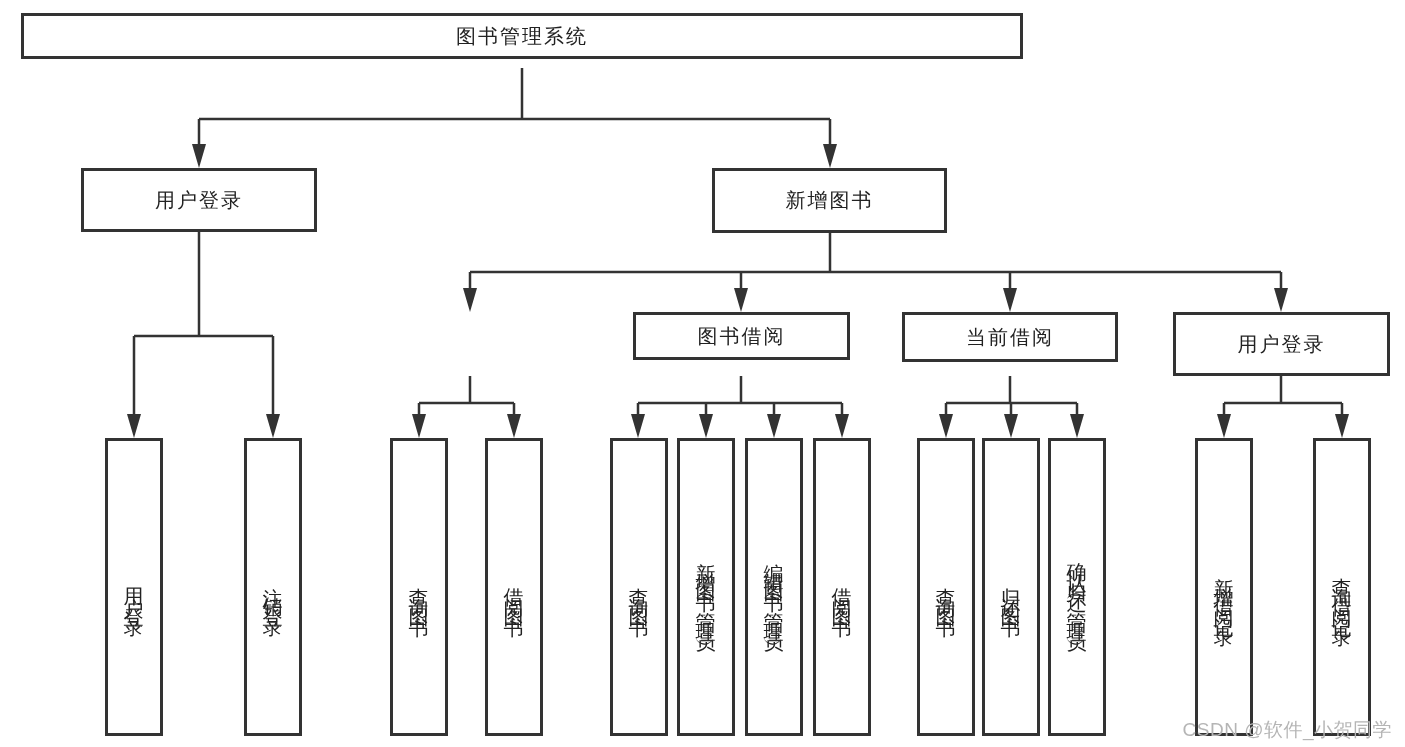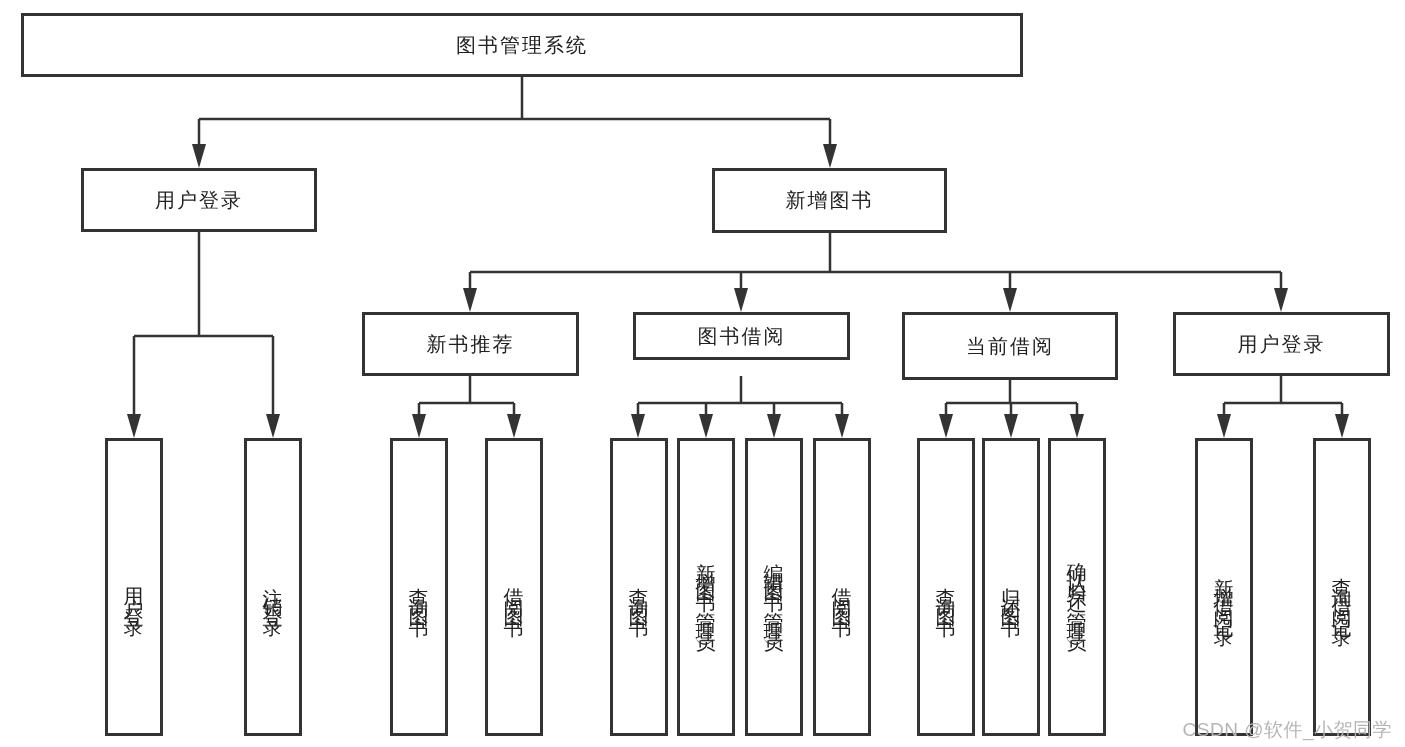--- a/index.html
+++ b/index.html
@@ -67,38 +67,35 @@
       <polygon points="767,414 781,414 774,438"></polygon>
       <polygon points="835,414 849,414 842,438"></polygon>
       <polygon points="939,414 953,414 946,438"></polygon>
       <polygon points="1004,414 1018,414 1011,438"></polygon>
       <polygon points="1070,414 1084,414 1077,438"></polygon>
       <polygon points="1217,414 1231,414 1224,438"></polygon>
       <polygon points="1335,414 1349,414 1342,438"></polygon>
     </g>
   </svg>
 
-  <div class="node h" style="left:21px;top:13px;width:1002px;height:64px">
+  <div class="node h" style="left:21px;top:13px;width:1002px;height:46px">
     <span>图书管理系统</span>
   </div>
 
   <div class="node h" style="left:81px;top:168px;width:236px;height:64px">
     <span>用户登录</span>
   </div>
   <div class="node h" style="left:712px;top:168px;width:235px;height:65px">
     <span>新增图书</span>
   </div>
 
-  <div class="node h" style="left:362px;top:312px;width:217px;height:64px">
-    <span>新书推荐</span>
-  </div>
   <div class="node h" style="left:633px;top:312px;width:217px;height:48px">
     <span>图书借阅</span>
   </div>
-  <div class="node h" style="left:902px;top:312px;width:216px;height:68px">
+  <div class="node h" style="left:902px;top:312px;width:216px;height:50px">
     <span>当前借阅</span>
   </div>
   <div class="node h" style="left:1173px;top:312px;width:217px;height:64px">
     <span>用户登录</span>
   </div>
 
   <div class="node v" style="left:105px;top:438px;width:58px;height:298px">
     <span>用户登录</span>
   </div>
   <div class="node v" style="left:244px;top:438px;width:58px;height:298px">

